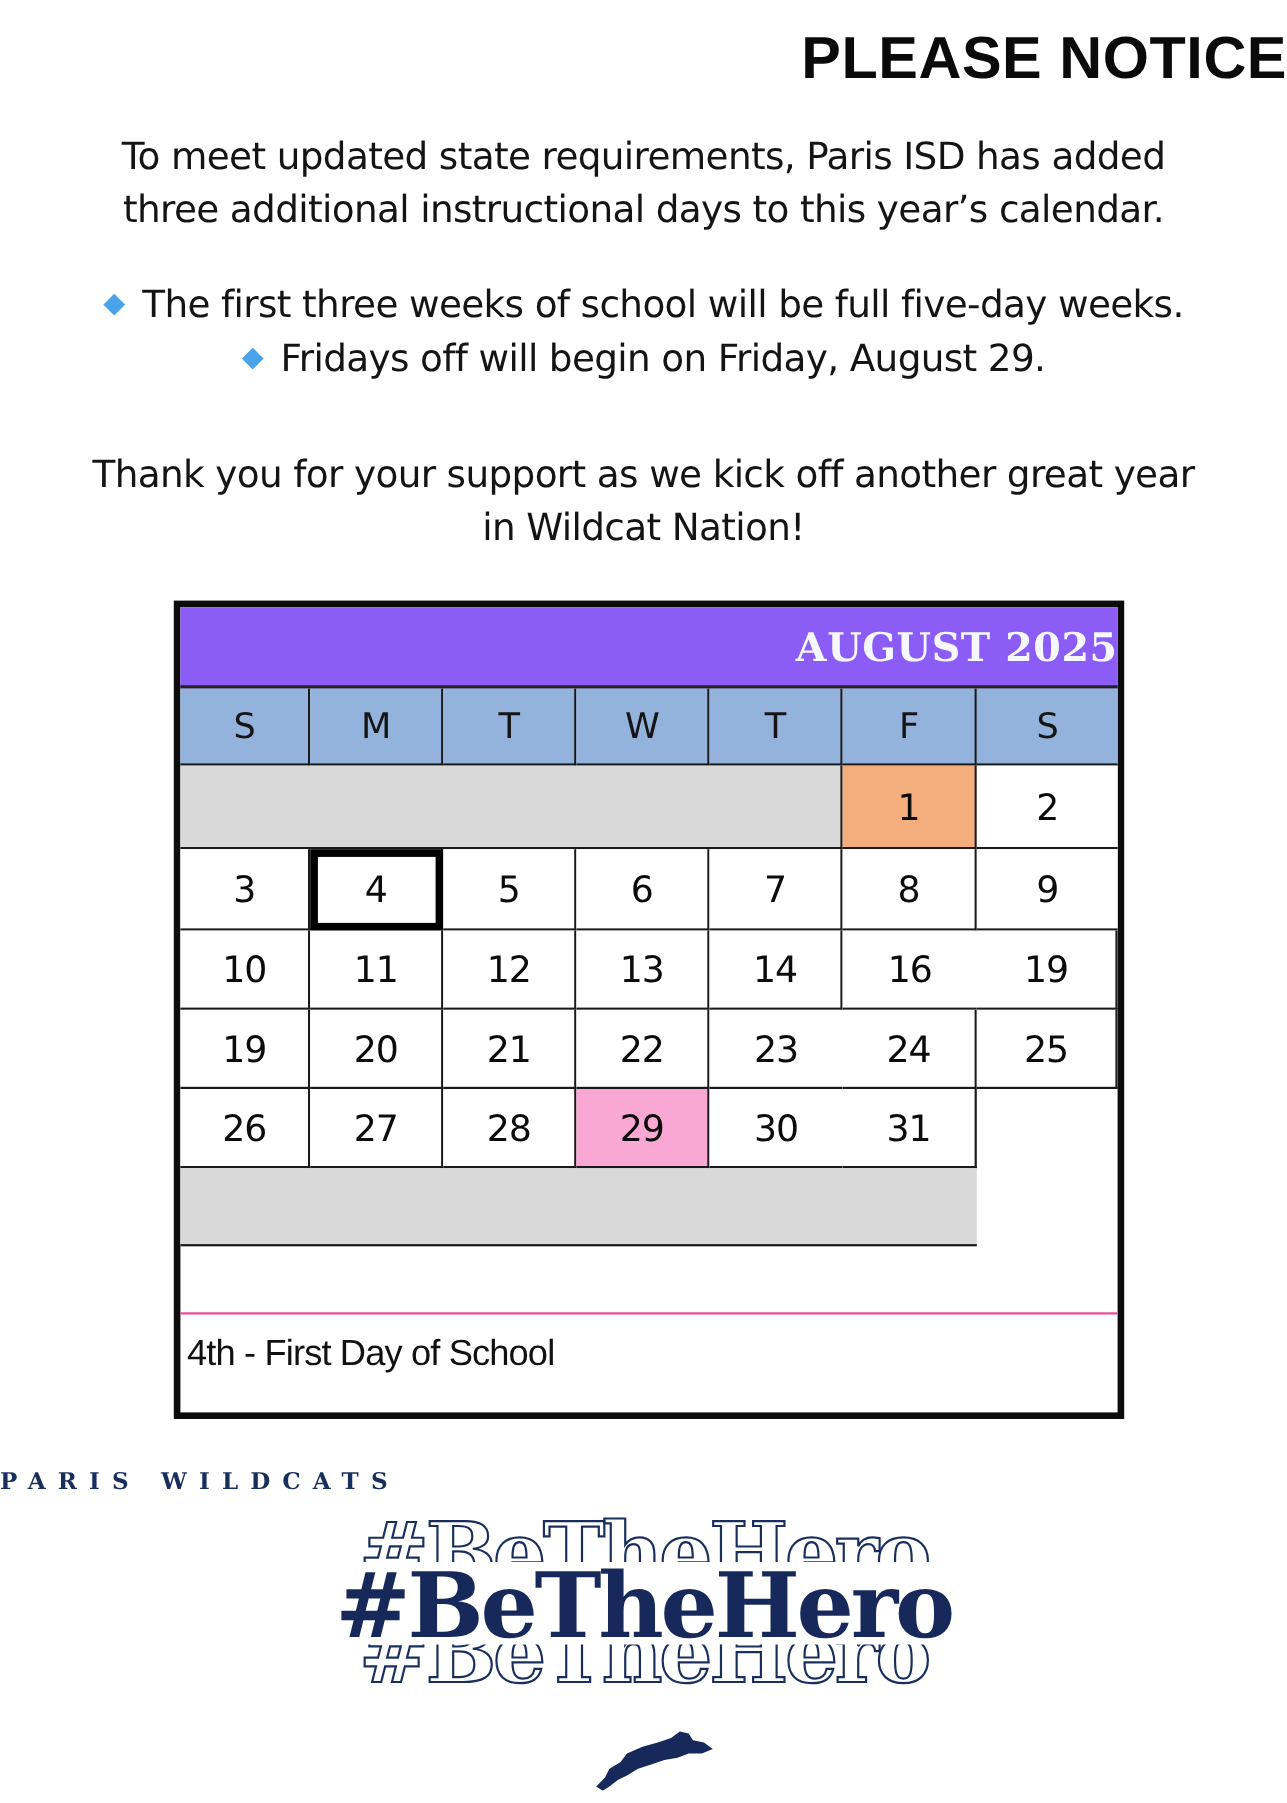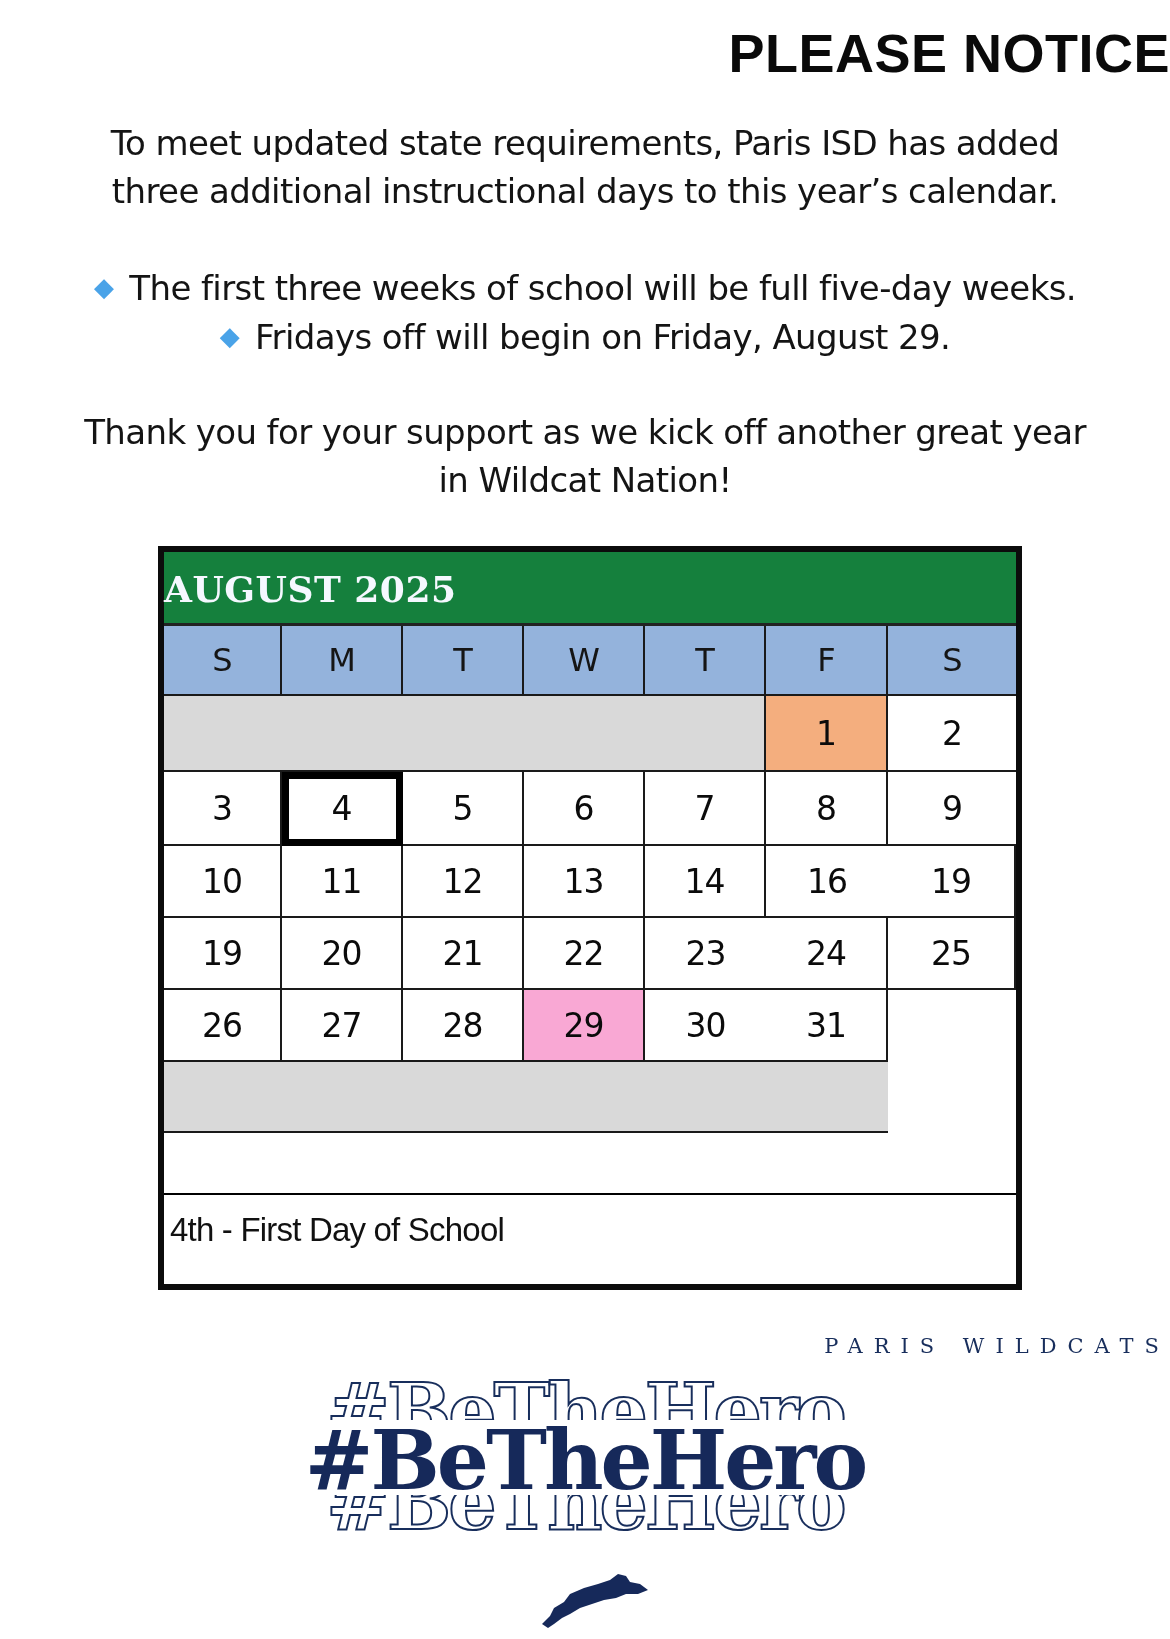--- a/index.html
+++ b/index.html
@@ -10,33 +10,33 @@
     position: absolute; left: 0; top: 22px; width: 1170px; text-align: right;
     font-family: "Liberation Sans", sans-serif; font-weight: 700; font-size: 54px;
     letter-spacing: 0.5px; color: #0a0a0a;
   }
   .para {
     position: absolute; left: 0; width: 1170px; text-align: center;
     font-family: "DejaVu Sans", sans-serif; font-size: 34px; line-height: 48px;
     color: #141414; letter-spacing: -0.6px;
   }
   .p1 { top: 119px; }
-  .bullets { top: 263px; }
+  .bullets { top: 252px; }
   .bullet-line { display: block; }
   .diamond { color: #4aa3e8; font-size: 26px; margin-right: 16px; vertical-align: 4px; }
   .p3 { top: 408px; }
 
   
   .cal {
     position: absolute; left: 158px; top: 546px; width: 864px; height: 744px;
     border: 6px solid #0c0c0c; background: #fff;
   }
   .cal-title {
     position: absolute; left: 0; top: 0; width: 852px; height: 74px;
-    background: #15803d; color: #f5f8ff; text-align: left;
+    background: #8b5cf6; color: #f5f8ff; text-align: right;
     font-family: "DejaVu Serif", serif; font-weight: 700; font-size: 36px; line-height: 74px;
     letter-spacing: 0.5px;
     border-bottom: 3px solid #222;
   }
   .grid {
     position: absolute; left: 0; top: 74px; width: 852px;
     display: grid;
     grid-template-columns: 118px 121px 121px 121px 121px 122px 128px;
     grid-template-rows: 70px 76px 74px 72px 72px 72px 71px;
   }
@@ -50,30 +50,30 @@
   .dow { background: #94b3dc; font-size: 32px; color: #151515; }
   .blank { background: #d9d9d9; }
   .orange { background: #f4ae7e; }
   .lightblue { background: #f9a8d4; }
   .first-day { outline: 7px solid #000; outline-offset: -7px; }
   .span-5 { grid-column: span 5; }
   .span-6 { grid-column: span 6; }
 
   .notes {
     position: absolute; left: 0; top: 641px; width: 852px; height: 97px;
-    border-top: 2px solid #000000;
+    border-top: 2px solid #ec4899;
     padding: 16px 0 0 6px;
     font-family: "Liberation Sans", sans-serif; font-size: 33px; color: #111;
     letter-spacing: -0.8px;
   }
 
   
   .logo-top {
-    position: absolute; left: 0; top: 1334px; width: 1170px; text-align: right;
-    font-family: "DejaVu Serif", serif; font-weight: 400; font-size: 21px;
+    position: absolute; left: 0; top: 1334px; width: 1170px; text-align: left;
+    font-family: "DejaVu Serif", serif; font-weight: 700; font-size: 21px;
     letter-spacing: 11px; color: #182e5c;
   }
   .hero {
     position: absolute; left: 0; width: 1170px; text-align: center;
     font-family: "DejaVu Serif", serif; font-weight: 700; font-size: 76px;
     letter-spacing: -3px; line-height: 1;
   }
   .hero-outline { color: #fff; -webkit-text-stroke: 2px #182e5c; }
   .hero-top { top: 1374px; height: 46px; overflow: hidden; }
   .hero-top span { display: inline-block; }

